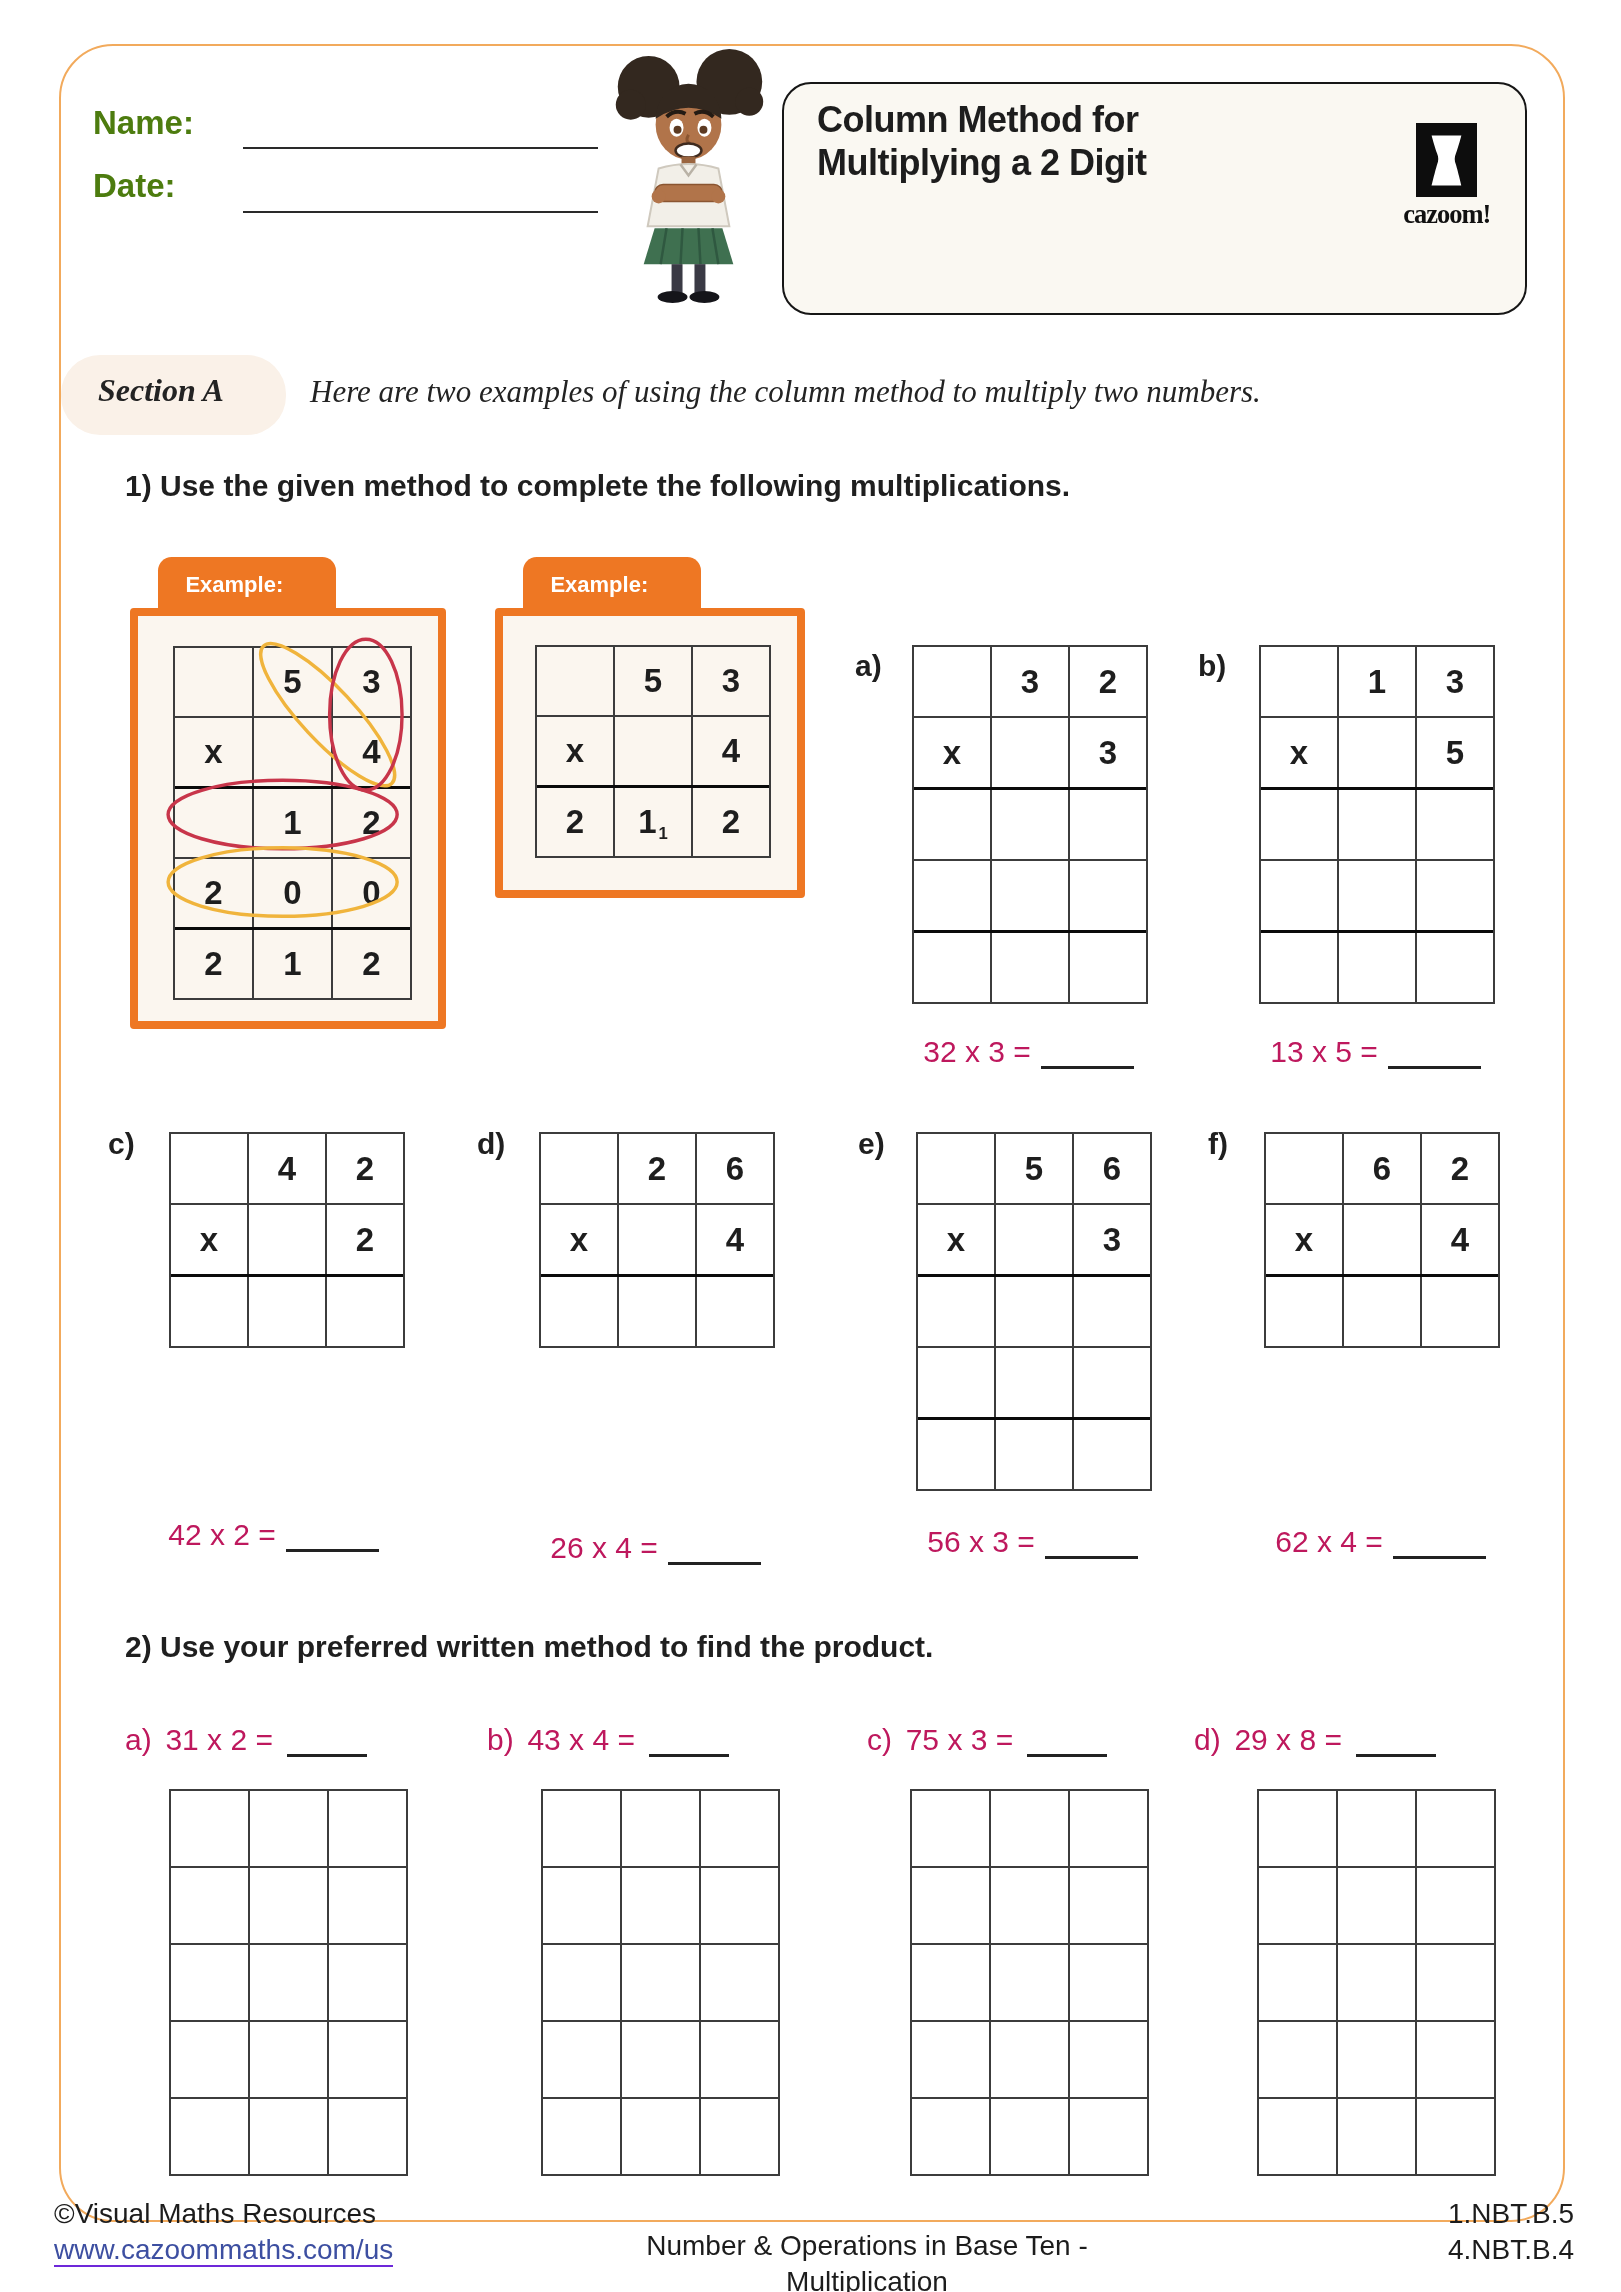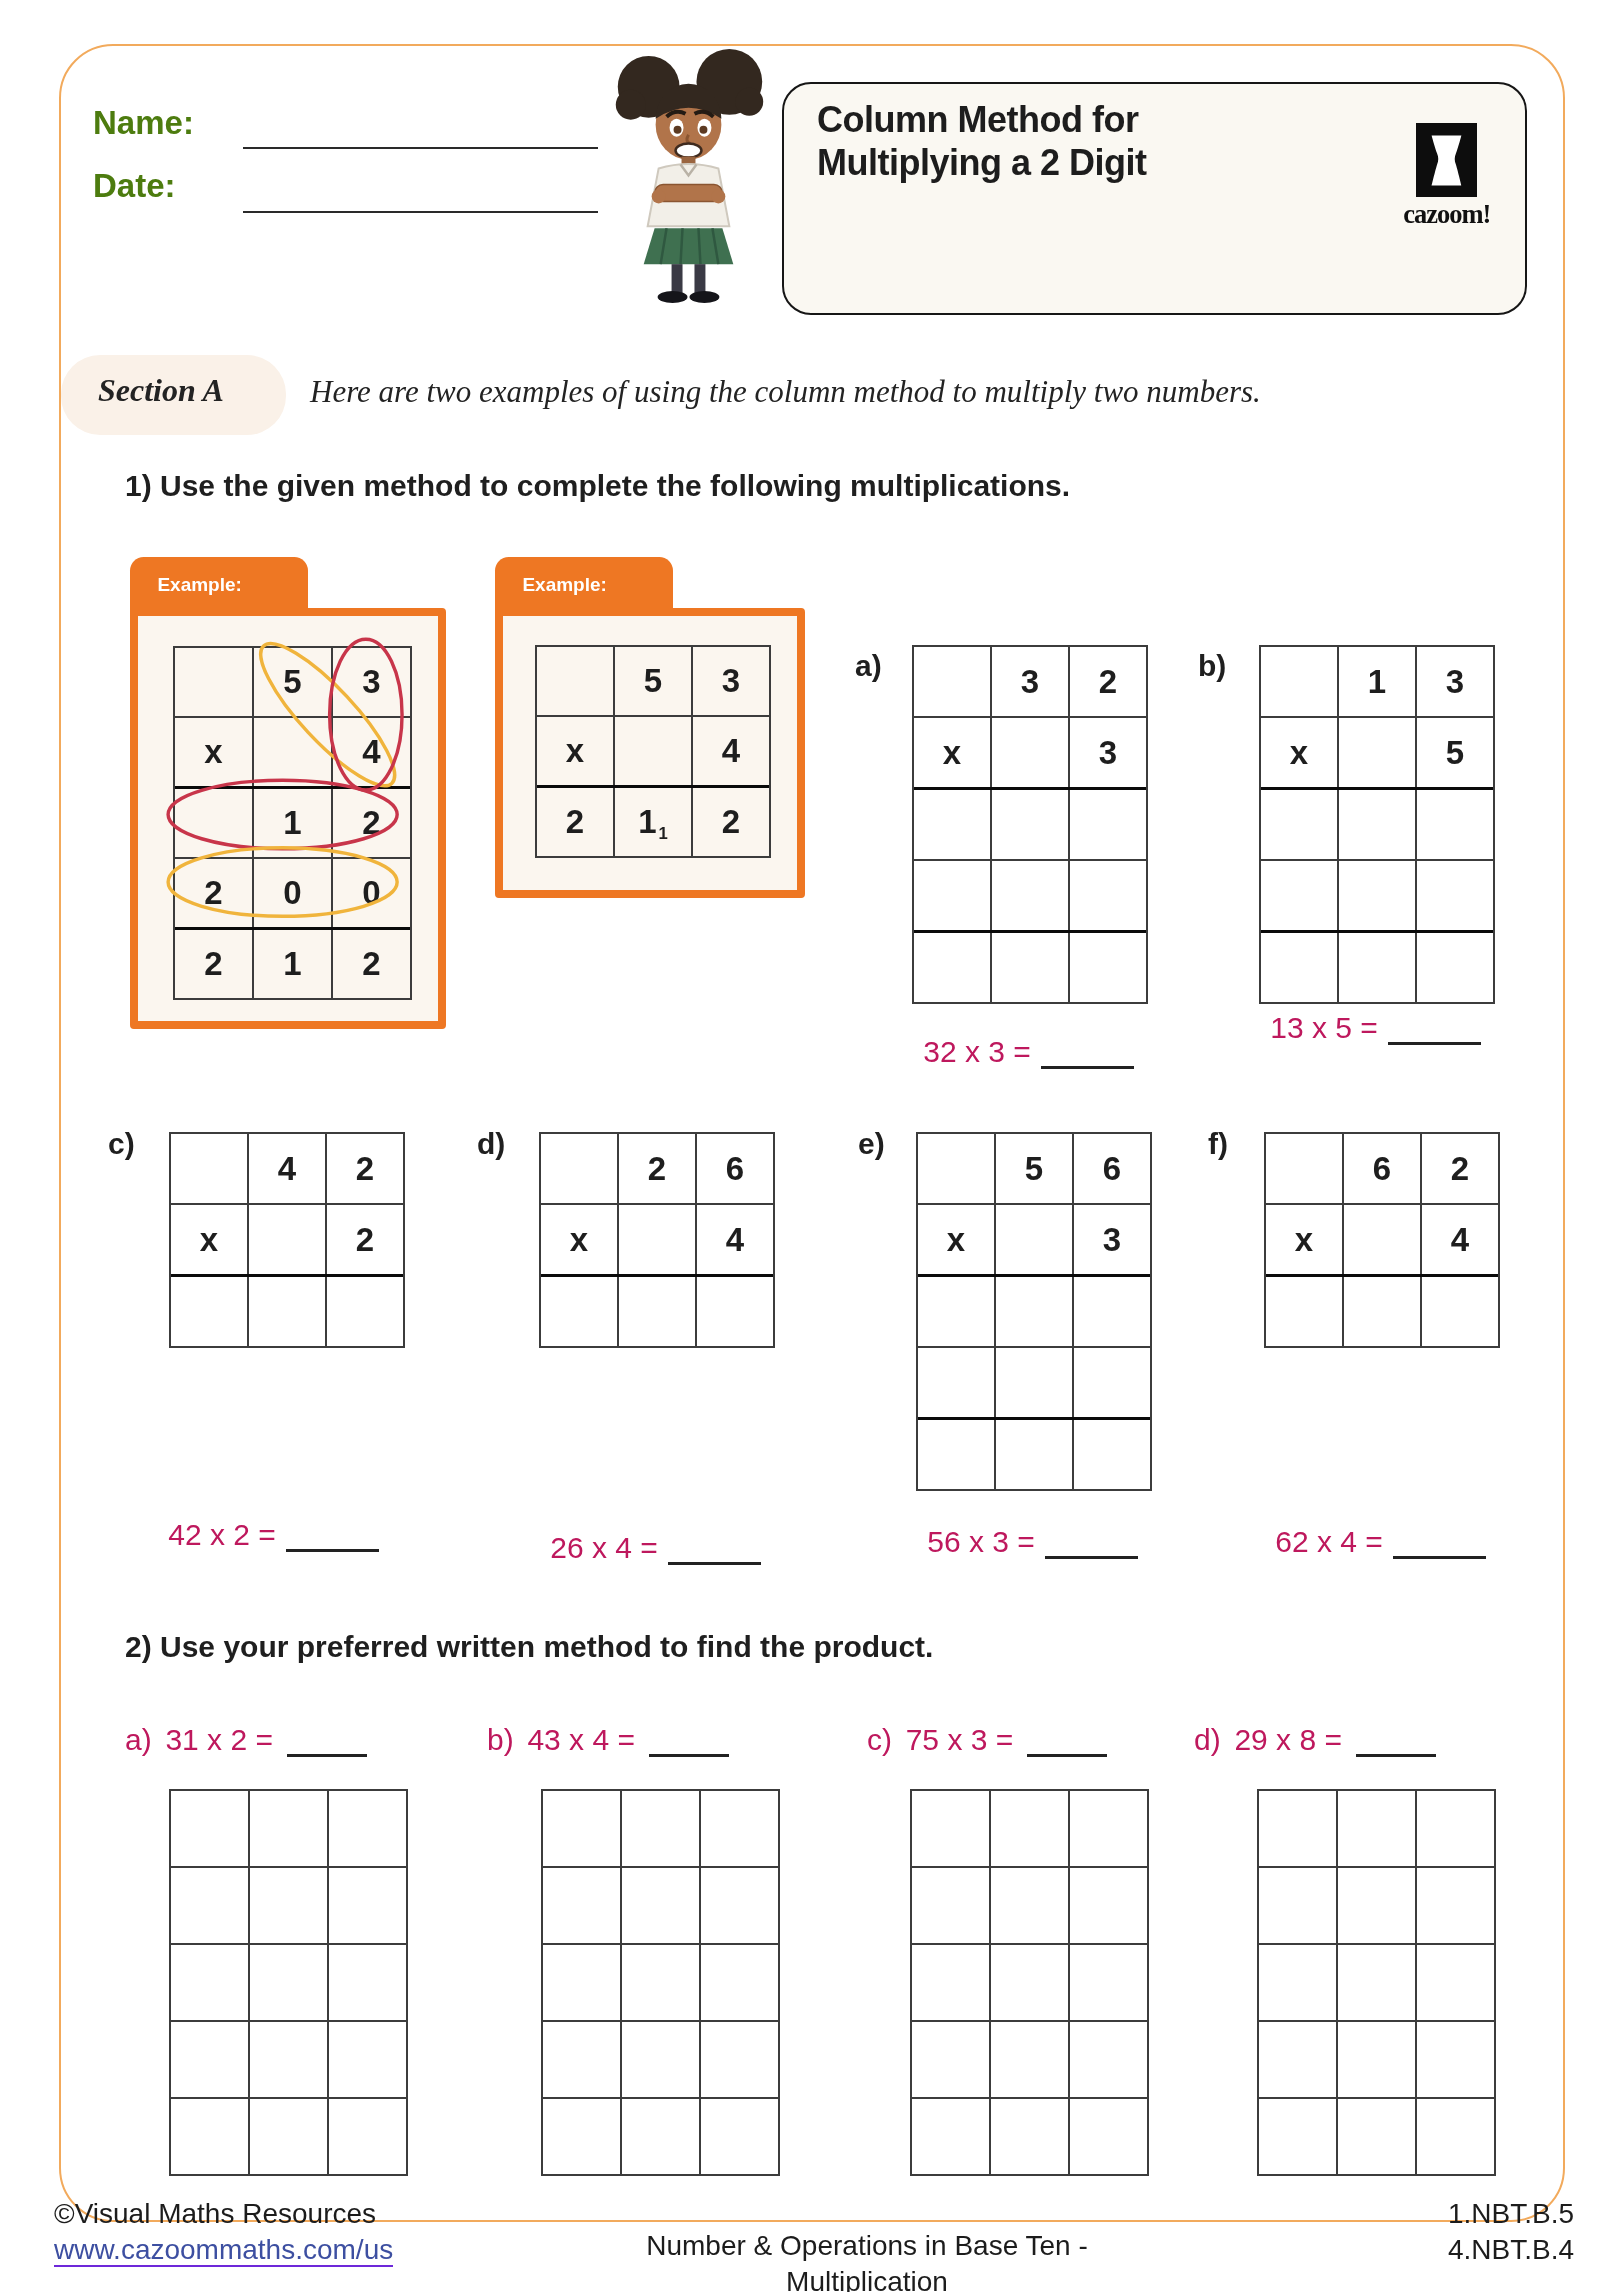--- a/index.html
+++ b/index.html
@@ -47,22 +47,22 @@
     font-family:"Liberation Serif", serif; font-style:italic; font-size:31px; color:#232323;
   }
 
   .q-heading { position:absolute; font-size:30px; font-weight:700; color:#1f1f1f; }
   .q1-heading { left:125px; top:469px; }
   .q2-heading { left:125px; top:1630px; }
 
   
   .ex-tab {
     position:absolute; width:178px; height:59px; background:#EE7723;
-    border-radius:13.7px 13.7px 0 0; color:#fff; font-size:19px; font-weight:700;
-    line-height:55px; padding-left:27.4px; box-sizing:border-box;
+    border-radius:13.7px 13.7px 0 0; color:#fff; font-size:22px; font-weight:700;
+    line-height:55px; padding-left:27.4px; box-sizing:border-box;margin-left:28px;
   }
   .ex1-tab { left:130px; top:557px; }
   .ex2-tab { left:495px; top:557px; }
   .ex-box {
     position:absolute; background:#FBF6EF; border:8.8px solid #EE7723;
     border-radius:3.9px; box-sizing:border-box;
   }
   .ex1-box { left:130px; top:608px; width:316px; height:421px; }
   .ex2-box { left:495px; top:608px; width:310px; height:290px; }
 
@@ -89,21 +89,21 @@
   .grid-b { left:1259px; top:645px; --cw:76px; --ch:69px; }
   .grid-c { left:169px;  top:1132px; --cw:76px; --ch:69px; }
   .grid-d { left:539px;  top:1132px; --cw:76px; --ch:69px; }
   .grid-e { left:916px;  top:1132px; --cw:76px; --ch:69px; }
   .grid-f { left:1264px; top:1132px; --cw:76px; --ch:69px; }
 
   .eq { position:absolute; display:flex; align-items:flex-end; gap:9.8px; justify-content:center; }
   .eq-text { font-size:30px; font-weight:400; color:#be185d; white-space:nowrap; }
   .eq-blank { width:93px; height:35px; border-bottom:3.9px solid #222; }
   .eq-a { left:912px;  top:1031px; width:233px; }
-  .eq-b { left:1259px; top:1007px; width:233px; }
+  .eq-b { left:1259px; top:1031px; width:233px; }
   .eq-c { left:157px;  top:1514px; width:233px; }
   .eq-d { left:539px;  top:1527px; width:233px; }
   .eq-e { left:916px;  top:1521px; width:233px; }
   .eq-f { left:1264px; top:1521px; width:233px; }
 
   
   .q2-item { position:absolute; top:1721px; display:flex; align-items:flex-end; gap:13.7px; }
   .q2-item .eq-blank { width:80px; height:33px; }
   .q2-a { left:125px; } .q2-b { left:487px; } .q2-c { left:867px; } .q2-d { left:1194px; }
   .work-grid { top:1789px; --cw:77px; --ch:75px; }

